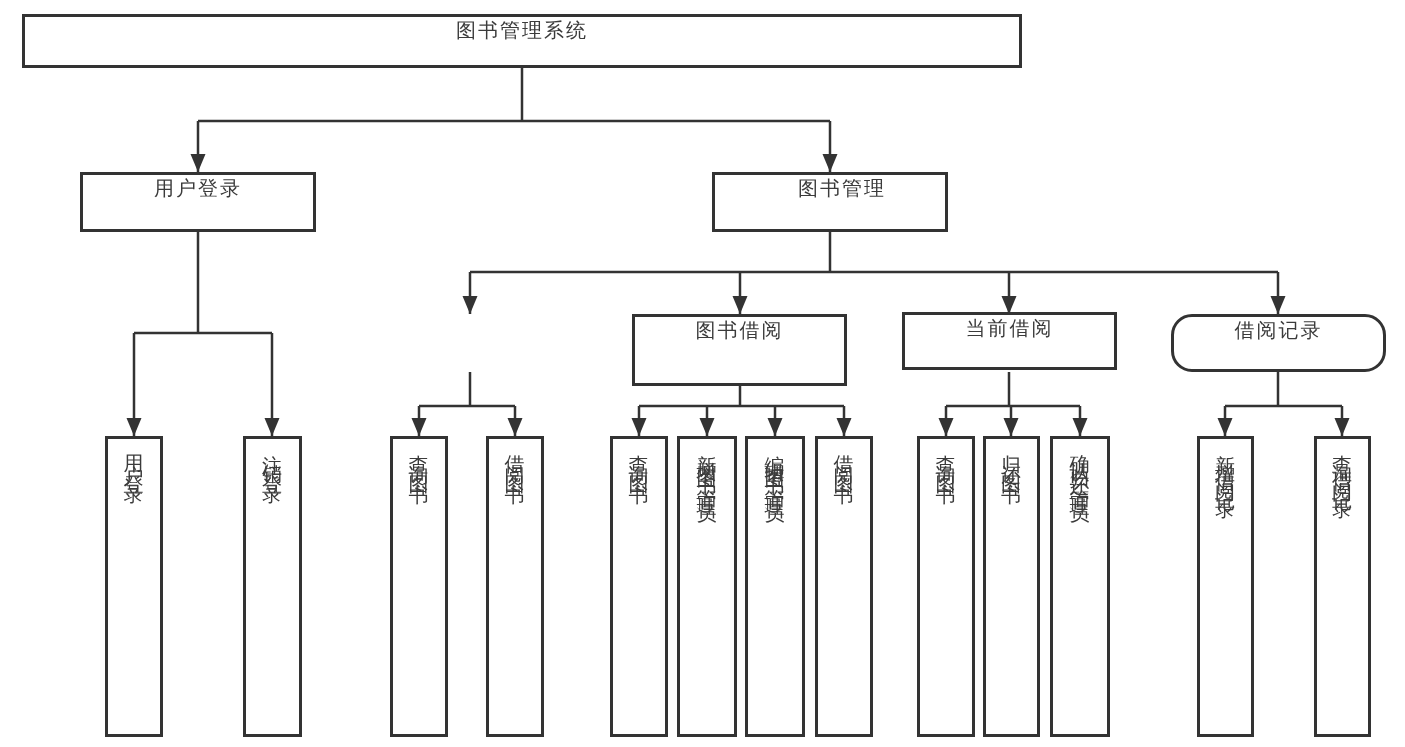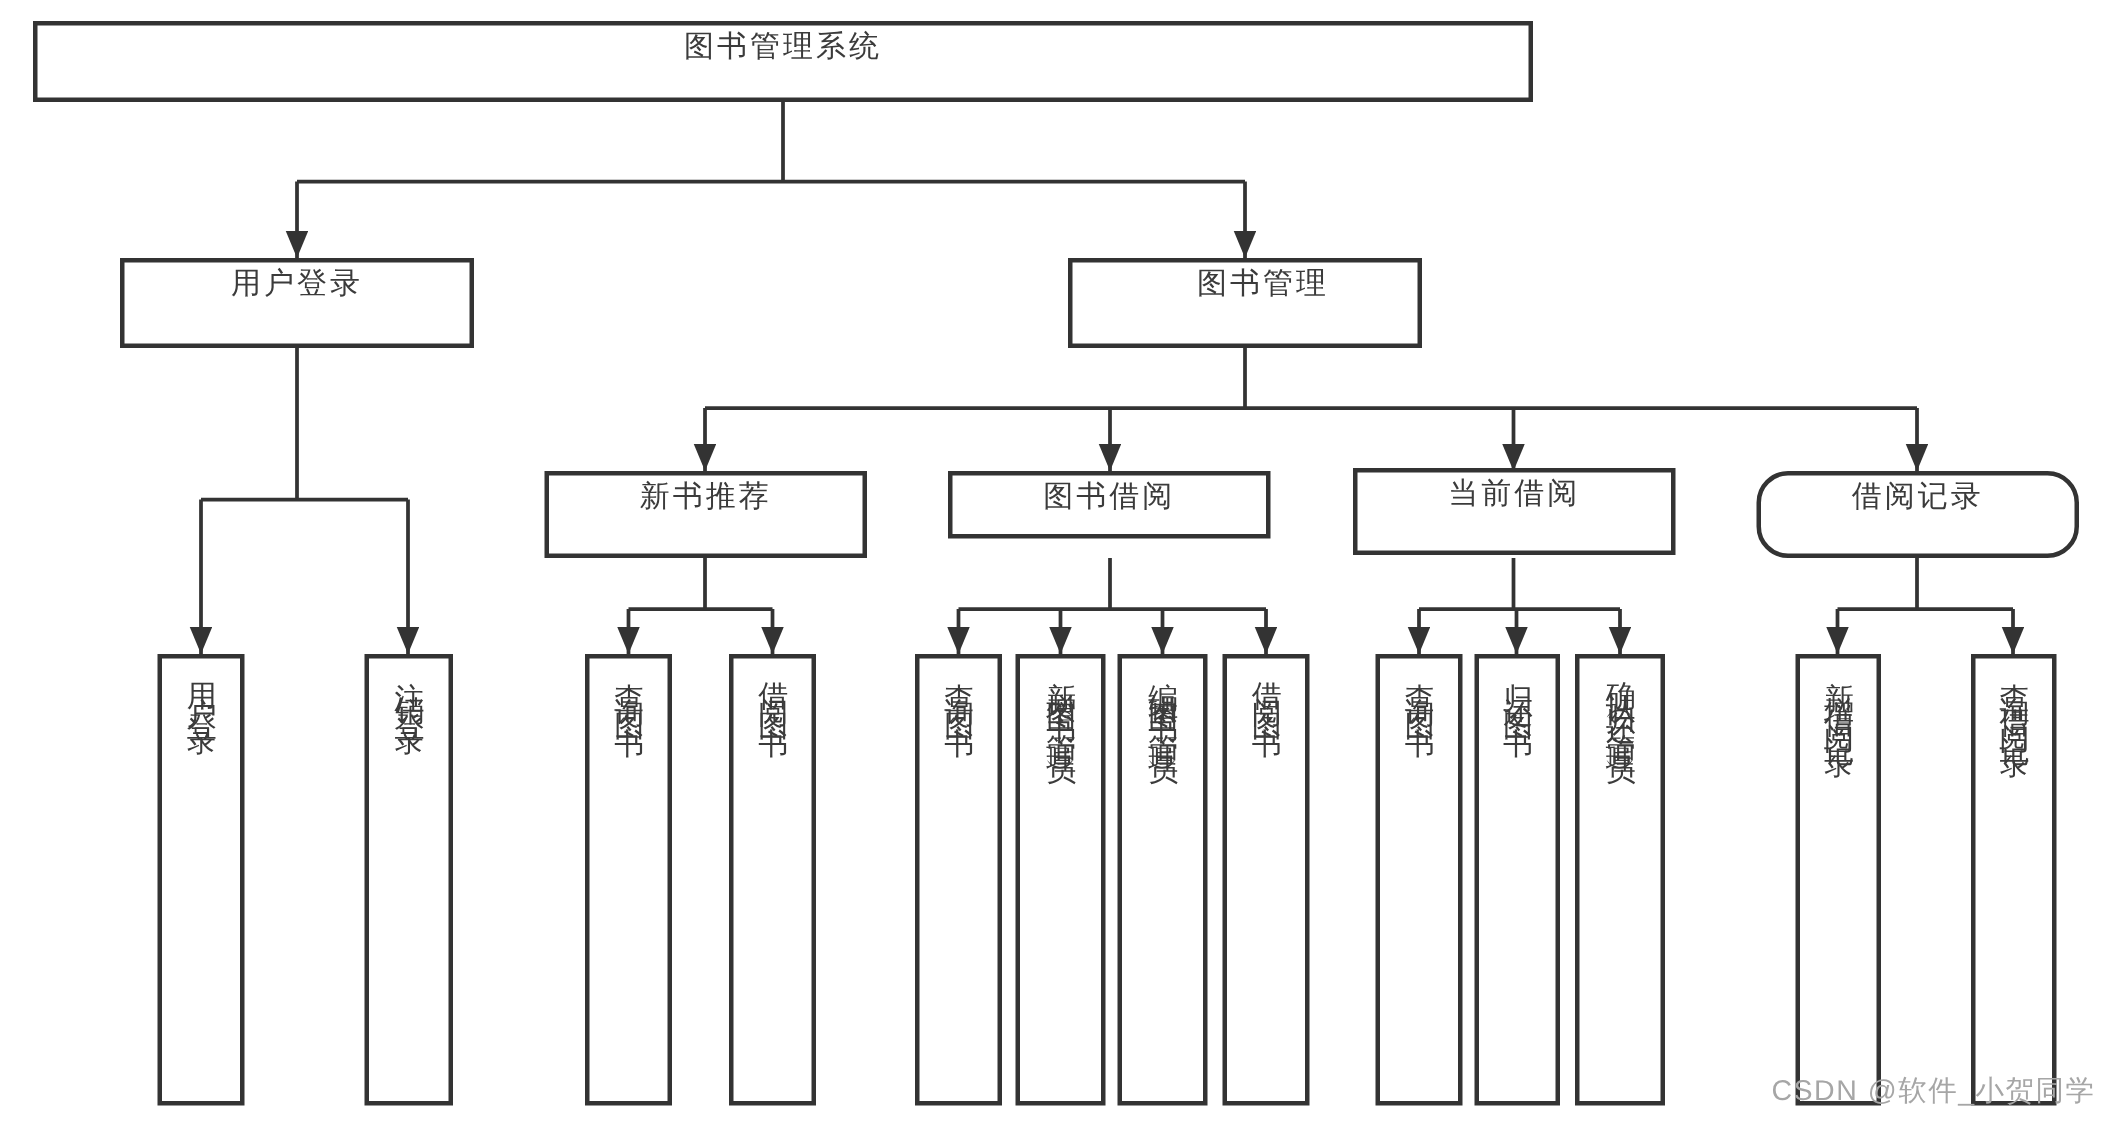--- a/index.html
+++ b/index.html
@@ -115,24 +115,21 @@
     <span class="hlabel">图书管理系统</span>
   </div>
 
   <div class="box" style="left:80px; top:172px; width:236px; height:60px;">
     <span class="hlabel">用户登录</span>
   </div>
   <div class="box" style="left:712px; top:172px; width:236px; height:60px;padding-left:24px;">
     <span class="hlabel">图书管理</span>
   </div>
 
-  <div class="box" style="left:363px; top:314px; width:215px; height:58px;">
-    <span class="hlabel">新书推荐</span>
-  </div>
-  <div class="box" style="left:632px; top:314px; width:215px; height:45px;font-family:Liberation Mono, monospace;">
+  <div class="box" style="left:632px; top:314px; width:215px; height:72px;font-family:Liberation Mono, monospace;">
     <span class="hlabel">图书借阅</span>
   </div>
   <div class="box" style="left:902px; top:312px; width:215px; height:58px;">
     <span class="hlabel">当前借阅</span>
   </div>
   <div class="box" style="left:1171px; top:314px; width:215px; height:58px;border-radius:21px;">
     <span class="hlabel">借阅记录</span>
   </div>
 
   <div class="box" style="left:105px; top:436px; width:58px; height:301px;">
@@ -172,15 +169,14 @@
     <span class="vlabel" style="letter-spacing:7px;">确认归还（管理员）</span>
   </div>
 
   <div class="box" style="left:1197px; top:436px; width:57px; height:301px;">
     <span class="vlabel" style="letter-spacing:9px;">新增借阅记录</span>
   </div>
   <div class="box" style="left:1314px; top:436px; width:57px; height:301px;">
     <span class="vlabel" style="letter-spacing:9px;">查询借阅记录</span>
   </div>
 
-  <div class="watermark">CSDN @软件_小贺同学</div>
 
 </div>
 
 </body></html>

